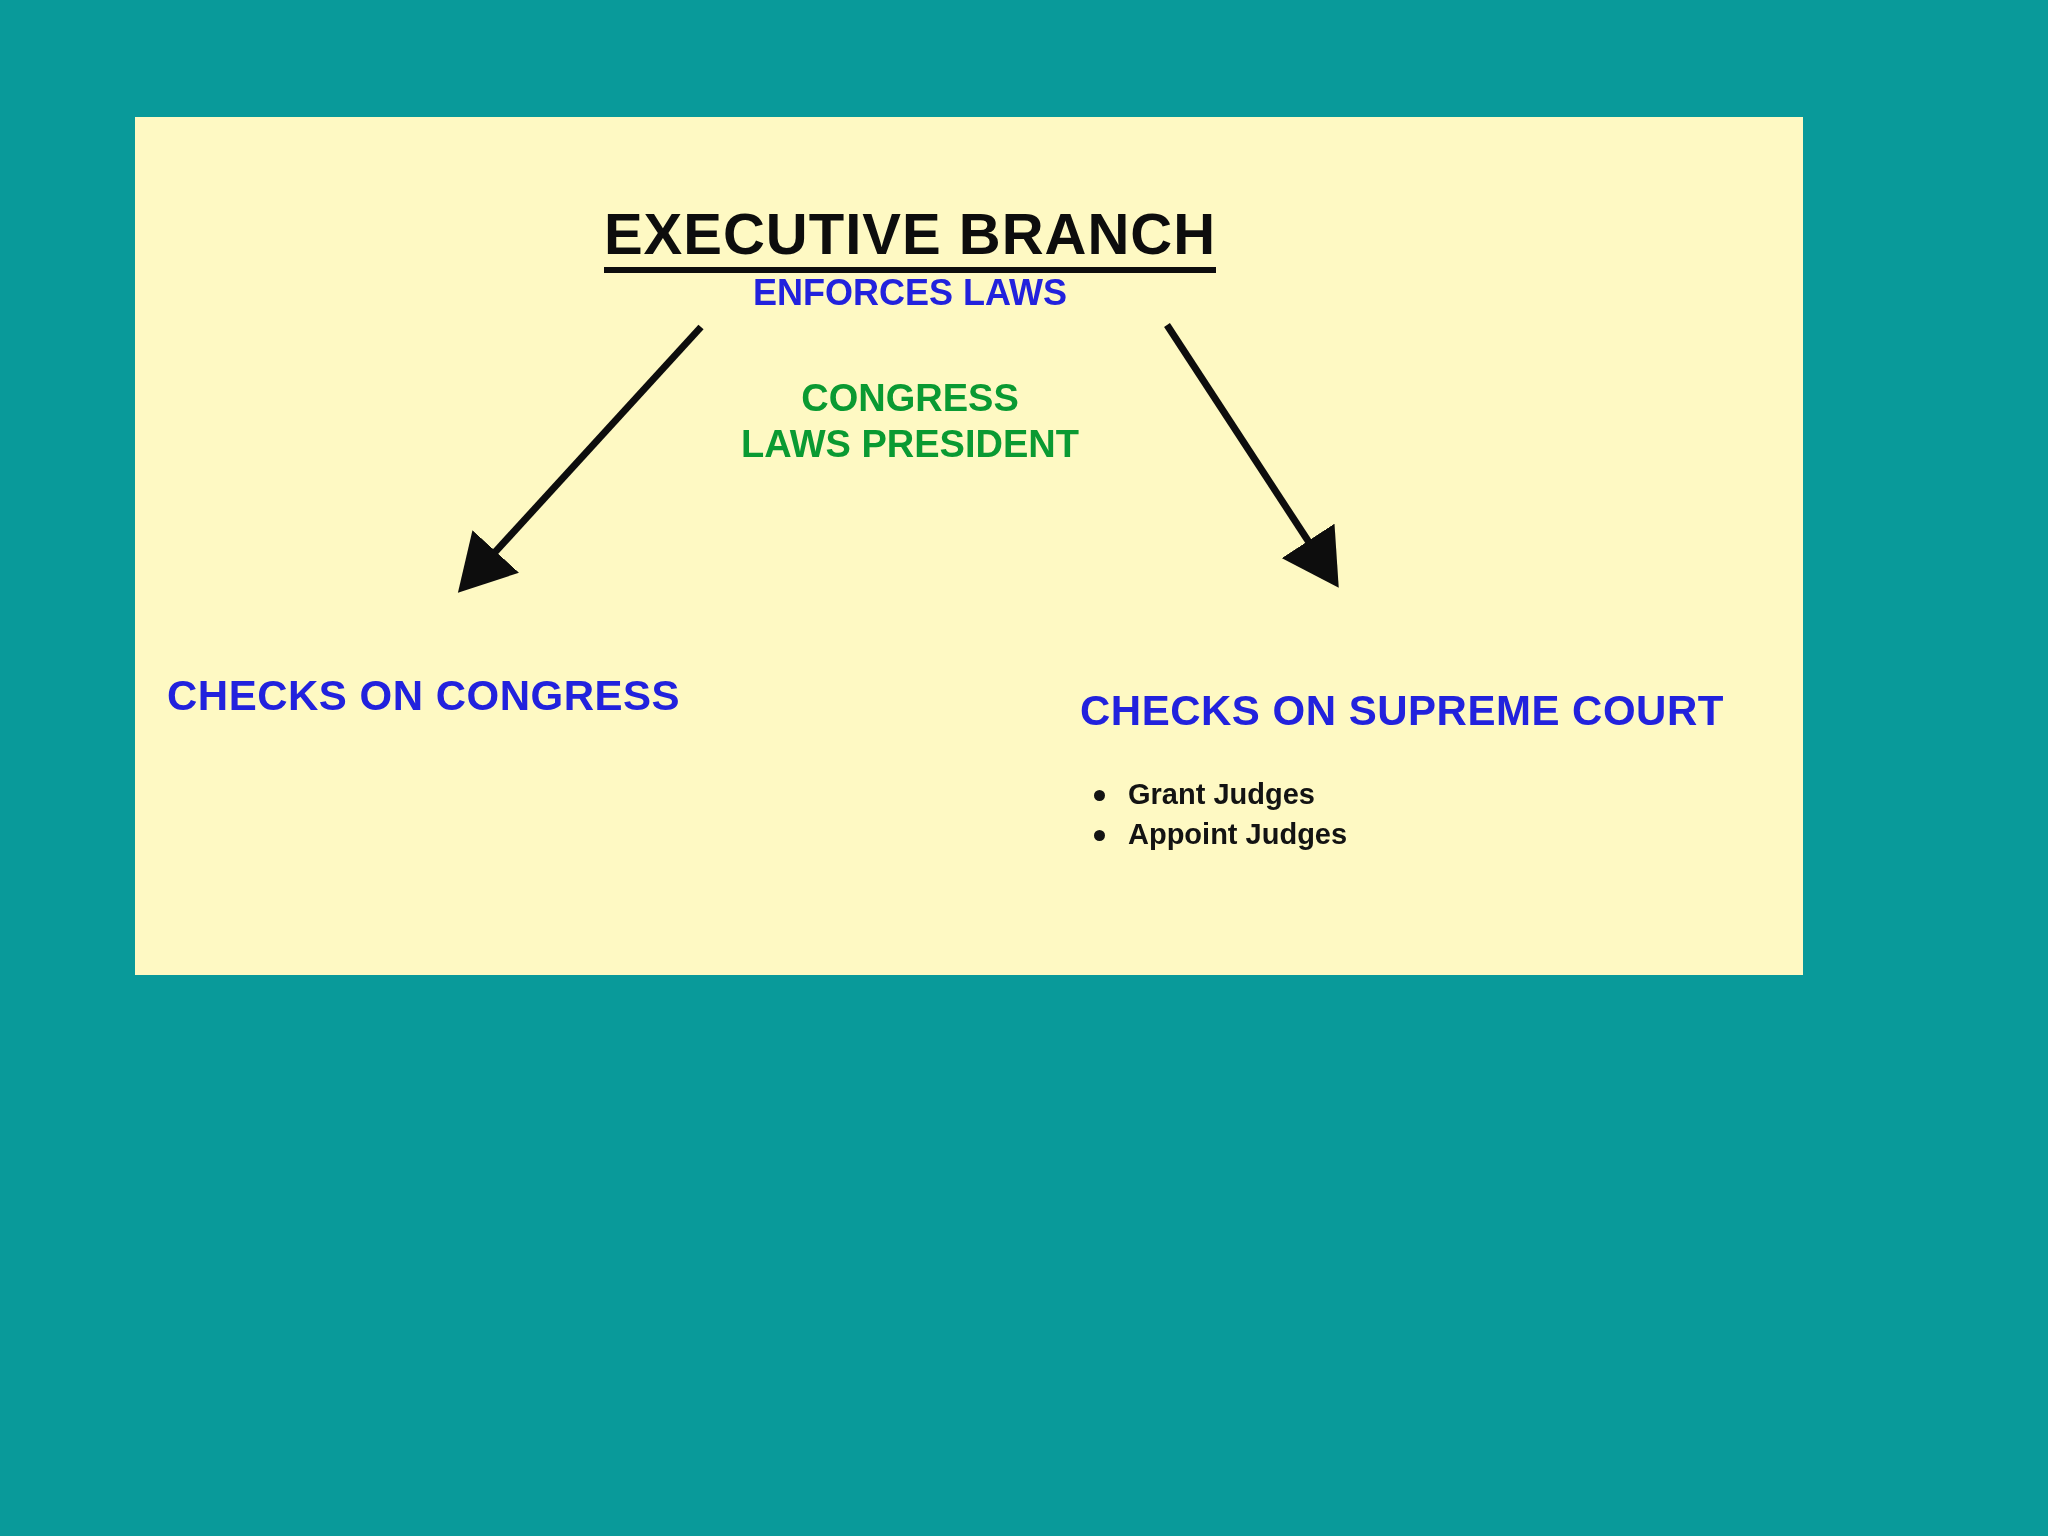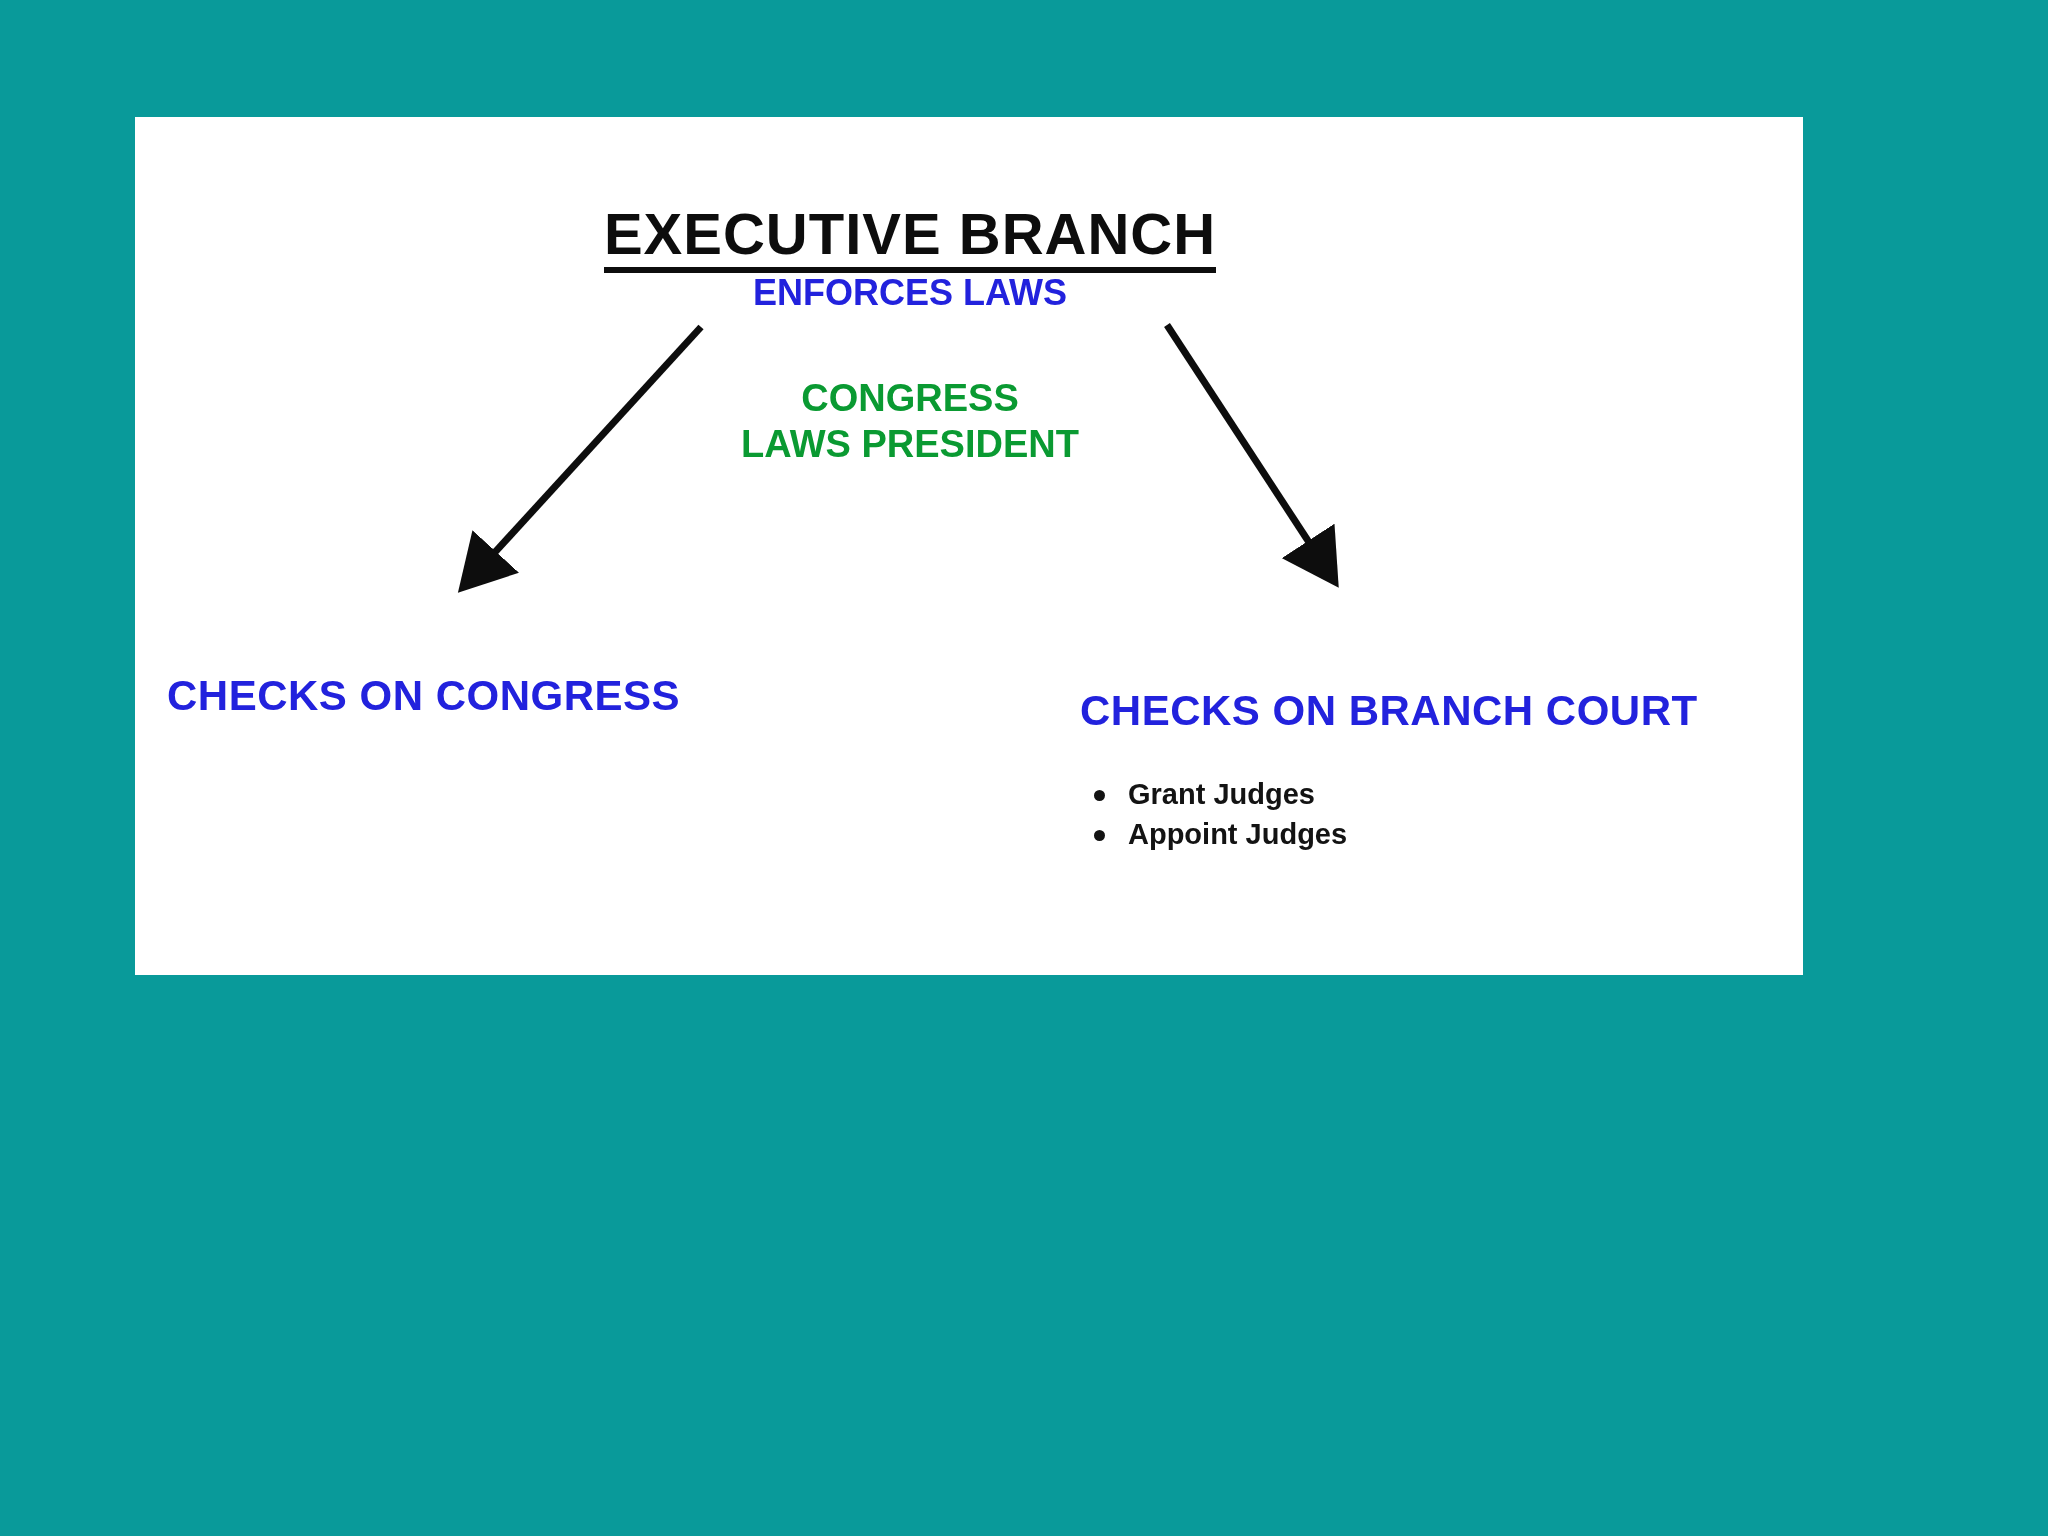--- a/index.html
+++ b/index.html
@@ -10,21 +10,21 @@
     background: #099a9a;
     font-family: "Liberation Sans", sans-serif;
     overflow: hidden;
   }
   .panel {
     position: absolute;
     left: 135px;
     top: 117px;
     width: 1668px;
     height: 858px;
-    background: #ffffff;
+    background: #fef9c3;
   }
   .header-block {
     position: absolute;
     left: 0;
     top: 88px;
     width: 1550px;
     text-align: center;
   }
   .title {
     display: inline-block;
@@ -121,20 +121,20 @@
     </defs>
     <line x1="566" y1="210" x2="330" y2="468" stroke="#0d0d0d" stroke-width="7" marker-end="url(#ah)"></line>
     <line x1="1032" y1="208" x2="1198" y2="462" stroke="#0d0d0d" stroke-width="7" marker-end="url(#ah)"></line>
   </svg>
 
   <div class="section section-left">
     <div class="section-heading">CHECKS ON CONGRESS</div>
   </div>
 
   <div class="section section-right">
-    <div class="section-heading">CHECKS ON BRANCH COURT</div>
+    <div class="section-heading">CHECKS ON SUPREME COURT</div>
     <ul class="bullet-list">
       <li>Grant Judges</li>
       <li>Appoint Judges</li>
     </ul>
   </div>
 
 </div>
 
 </body></html>

